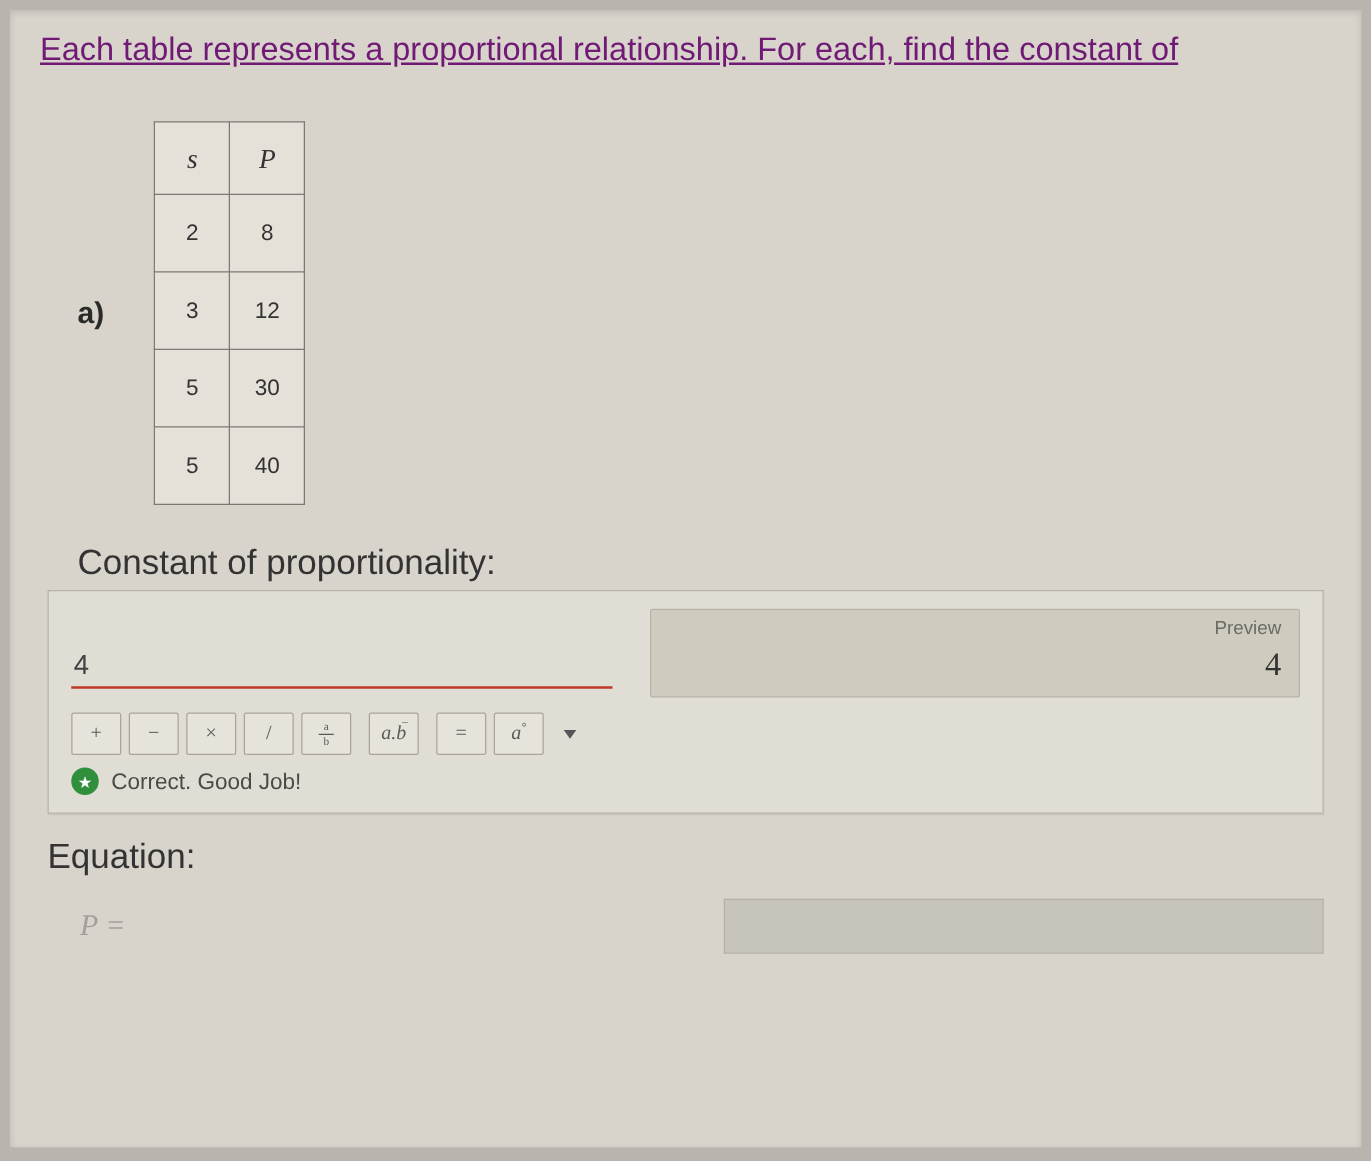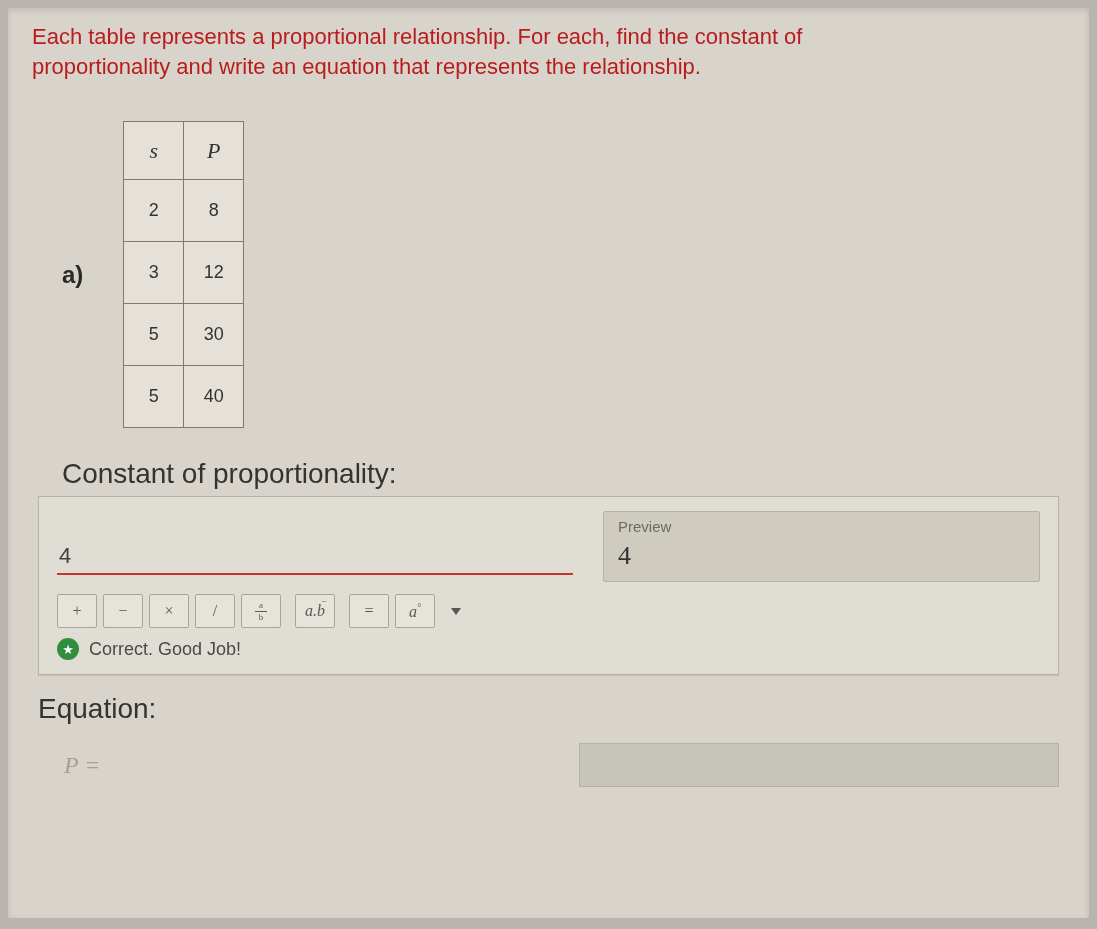--- a/index.html
+++ b/index.html
@@ -13,24 +13,25 @@
     overflow: hidden;
   }
   .page {
     background: #d8d4cc;
     margin: 8px;
     padding: 14px 24px 20px 24px;
     min-height: 910px;
     box-shadow: inset 0 2px 6px rgba(0,0,0,0.12);
   }
   .question-text {
-    font-size: 22px;
-    color: #b91c1c;
+    font-size: 26px;
+    color: #701a75;
     line-height: 1.35;
     margin: 0 0 40px 0;
+    text-decoration: underline;
   }
   .part-row {
     display: flex;
     align-items: center;
     gap: 40px;
     margin: 0 0 30px 30px;
   }
   .part-label {
     font-size: 24px;
     font-weight: 700;
@@ -83,25 +84,26 @@
     width: 100%;
     border: none;
     border-bottom: 2px solid #c0392b;
     background: transparent;
     font-size: 22px;
     padding: 4px 2px;
     color: #424242;
     outline: none;
   }
   .preview-block {
-    width: 437px;
+    width: 520px;
     background: #cfccbf;
     border: 1px solid #b6b2a9;
     border-radius: 2px;
     padding: 6px 14px 10px 14px;
+    text-align: right;
   }
   .preview-label {
     font-size: 15px;
     color: #6b6b66;
     margin-bottom: 6px;
   }
   .preview-value {
     font-size: 26px;
     color: #333;
     font-family: "Times New Roman", serif;
@@ -188,21 +190,20 @@
     margin-left: auto;
   }
 </style>
 </head>
 <body>
 
 <div class="page">
 
   <p class="question-text">
     <span>Each table represents a proportional relationship. For each, find the constant of</span><br>
-    <span>proportionality and write an equation that represents the relationship.</span>
   </p>
 
   <div class="part-row">
     <div class="part-label">a)</div>
     <table class="data">
       <tbody>
           <tr>
         <td>s</td>
         <td>P</td>
       </tr>

